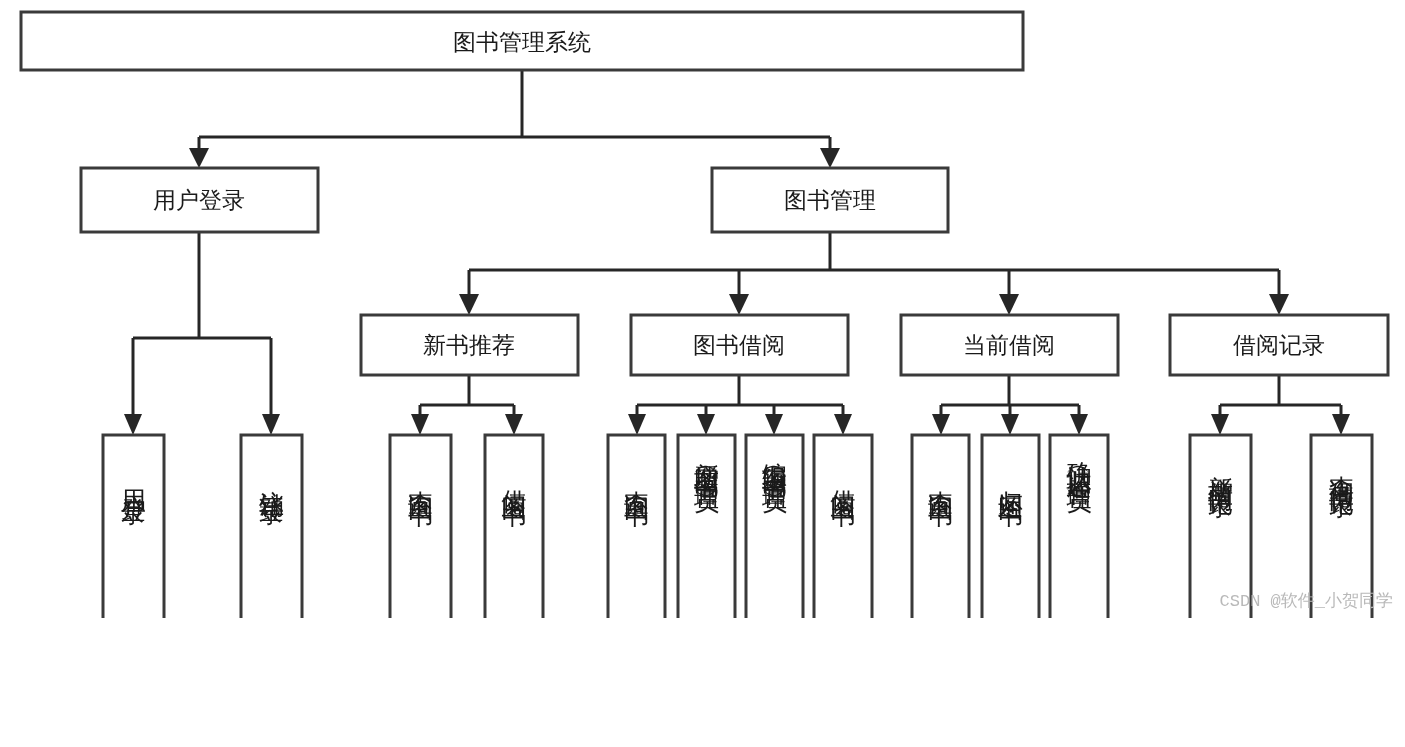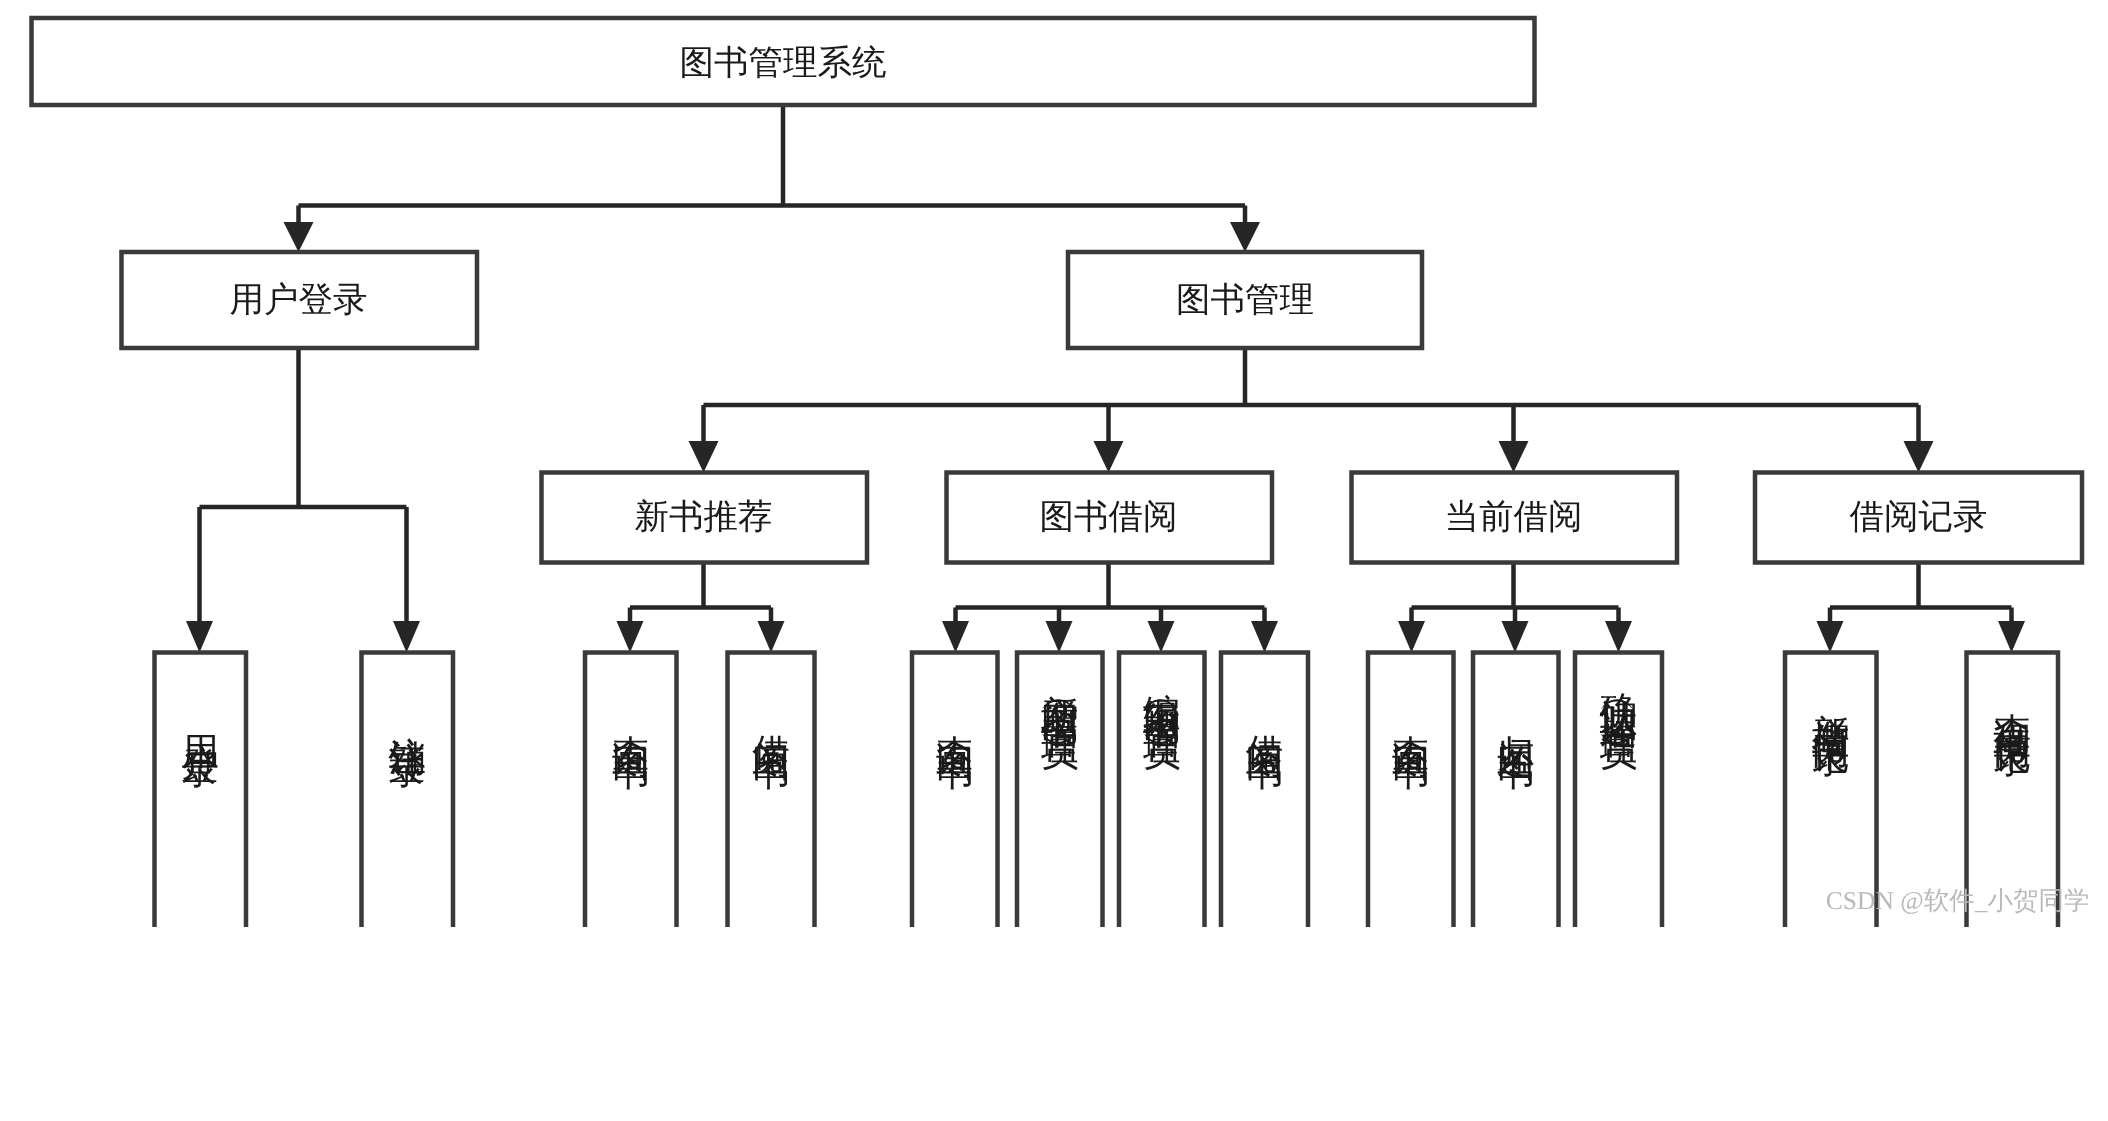--- a/index.html
+++ b/index.html
@@ -67,21 +67,21 @@
     font-size: 25px;
     line-height: 1;
     color: #1a1a1a;
     letter-spacing: 4px;
     white-space: nowrap;
   }
   .watermark {
     position: absolute;
     right: 12px;
     bottom: 6px;
-    font-family: Liberation Serif, serif;
+    font-family: Liberation Mono, monospace;
     font-size: 17px;
     color: #b9b9b9;
     white-space: nowrap;
     pointer-events: none;
   }
 </style>
 </head>
 <body>
 
 <div id="diagram-root">

